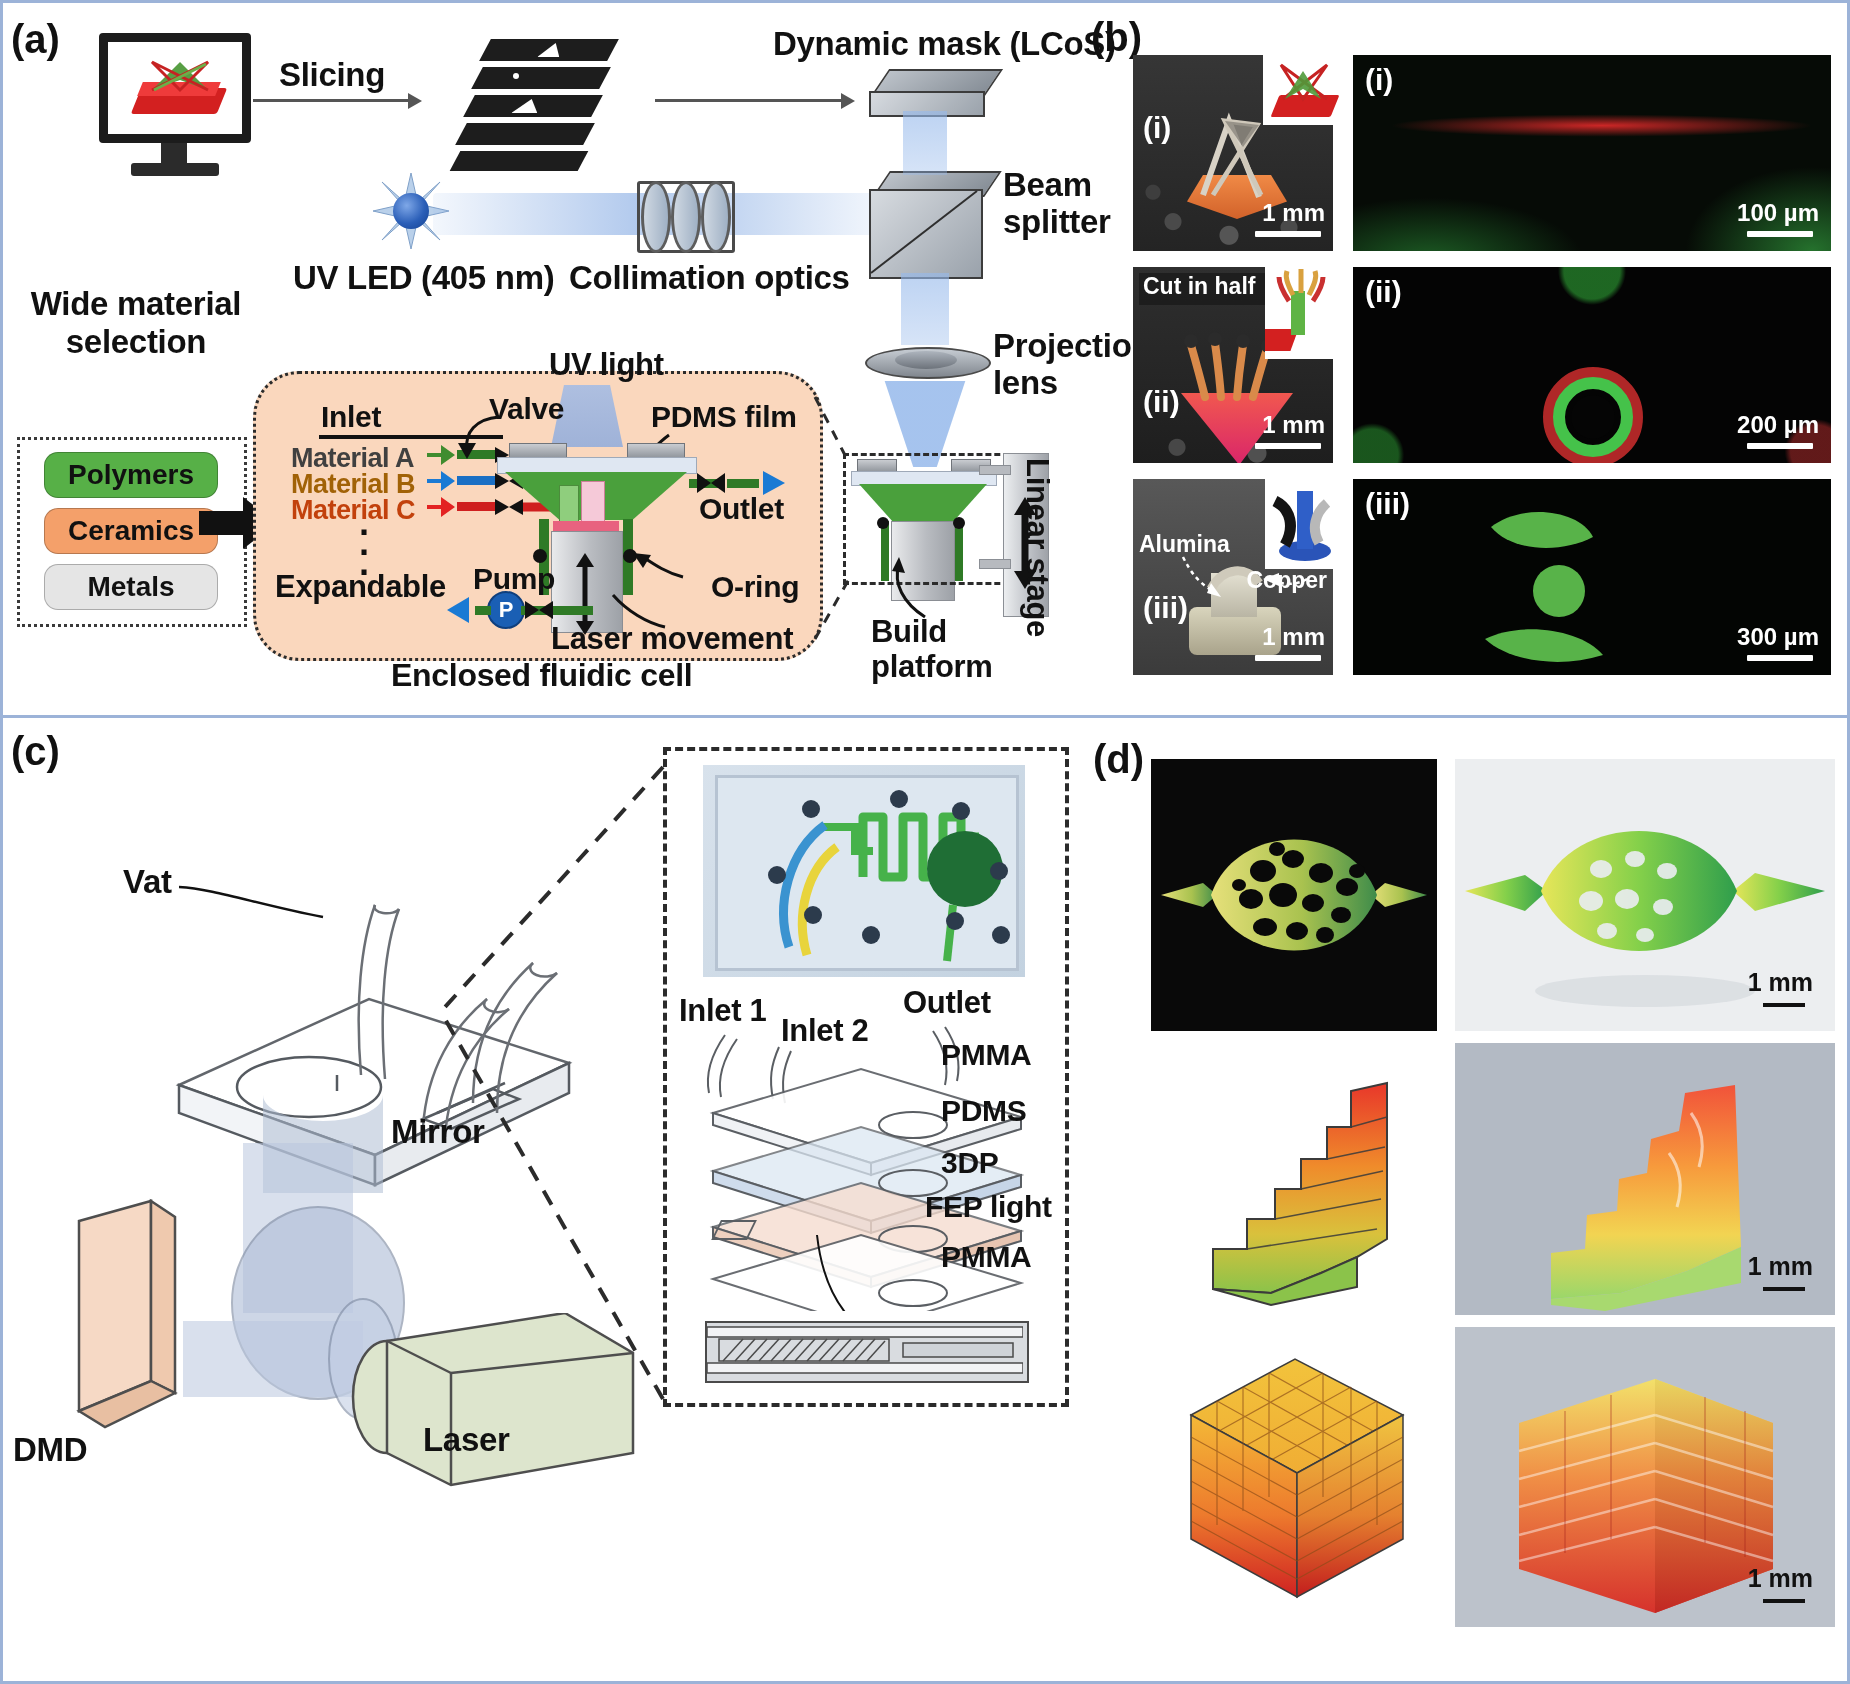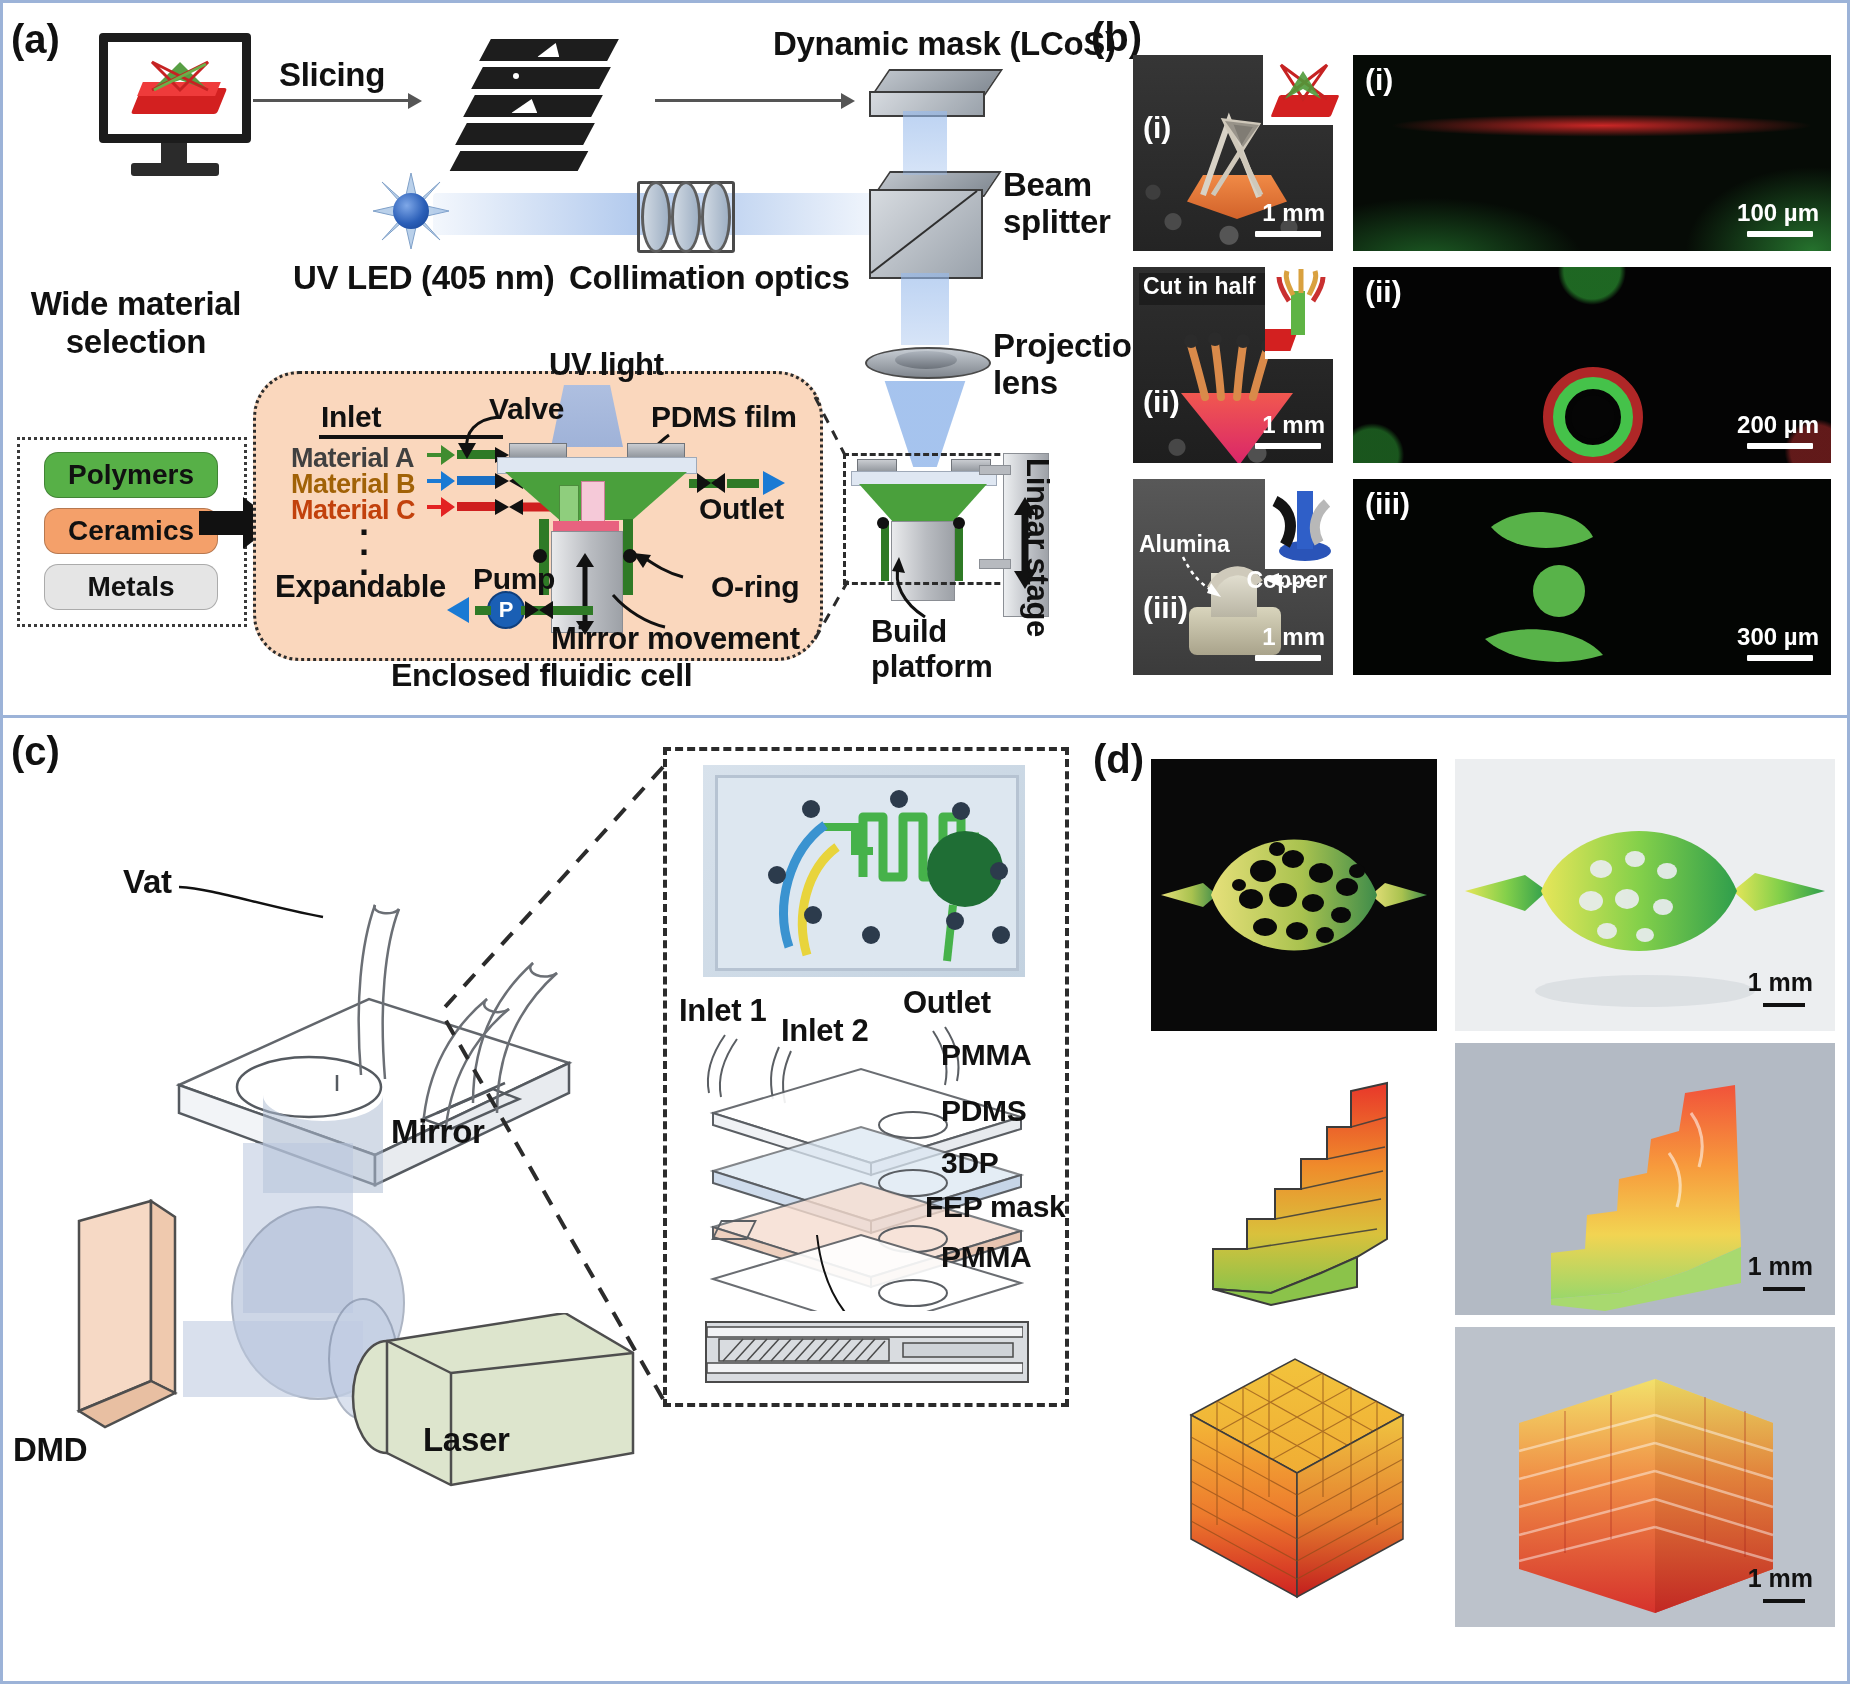--- a/index.html
+++ b/index.html
@@ -304,21 +304,21 @@
     <polygon points="112,8 126,17 112,26" fill="#111"></polygon>
       <polygon points="140,8 126,17 140,26" fill="#111"></polygon>
     <polygon points="56,8 56,4 34,17 56,30 56,26" fill="#1a7ad4"></polygon>
   </svg>
 
   <div class="dotsvert" style="left:352px;top:520px;width:20px;font-size:36px;white-space:pre;">·
 ·
 ·</div>
   <div class="lbl" style="left:272px;top:568px;font-size:31px;">Expandable</div>
 
-  <div class="lbl" style="left:548px;top:620px;font-size:31px;white-space:nowrap;">Mirror movement</div>
+  <div class="lbl" style="left:548px;top:620px;font-size:31px;white-space:nowrap;">Laser movement</div>
   <svg class="abs" style="left:596px;top:580px;width:76px;height:48px;">
     <path d="M66,44 C48,40 28,28 14,12" stroke="#111" stroke-width="3" fill="none"></path>
   </svg>
 
   <svg class="abs" style="left:806px;top:370px;width:230px;height:290px;">
     <line x1="6" y1="24" x2="40" y2="90" stroke="#2b2b2b" stroke-width="3" stroke-dasharray="10 9"></line>
     <line x1="6" y1="266" x2="40" y2="206" stroke="#2b2b2b" stroke-width="3" stroke-dasharray="10 9"></line>
   </svg>
 
   <div class="panelid" style="left:1088px;top:12px;">(b)</div>
@@ -592,21 +592,21 @@
       <ellipse cx="214" cy="272" rx="34" ry="13"></ellipse>
     </g>
     <g stroke="#111" stroke-width="2" fill="none">
       <path d="M118,214 C122,250 134,278 150,296"></path>
     </g>
   </svg>
 
   <div class="lbl" style="left:938px;top:1036px;font-size:30px;">PMMA</div>
   <div class="lbl" style="left:938px;top:1092px;font-size:30px;">PDMS</div>
   <div class="lbl" style="left:938px;top:1144px;font-size:30px;">3DP</div>
-  <div class="lbl" style="left:922px;top:1188px;font-size:30px;">FEP mask</div>
+  <div class="lbl" style="left:922px;top:1188px;font-size:30px;">FEP light</div>
   <div class="lbl" style="left:938px;top:1238px;font-size:30px;">PMMA</div>
 
   <div class="abs" style="left:702px;top:1318px;width:320px;height:58px;border:2px solid #4a4a4a;background:#d9dce0;">
     <svg width="316" height="54" style="position:absolute;left:0;top:0;">
       <rect x="0" y="4" width="316" height="10" fill="#f2f3f5" stroke="#4a4a4a" stroke-width="1.5"></rect>
       <rect x="0" y="40" width="316" height="10" fill="#f2f3f5" stroke="#4a4a4a" stroke-width="1.5"></rect>
       <g stroke="#4a4a4a" stroke-width="1.5">
         <rect x="12" y="16" width="170" height="22" fill="none"></rect>
         <g>
           <line x1="16" y1="38" x2="36" y2="16"></line>

